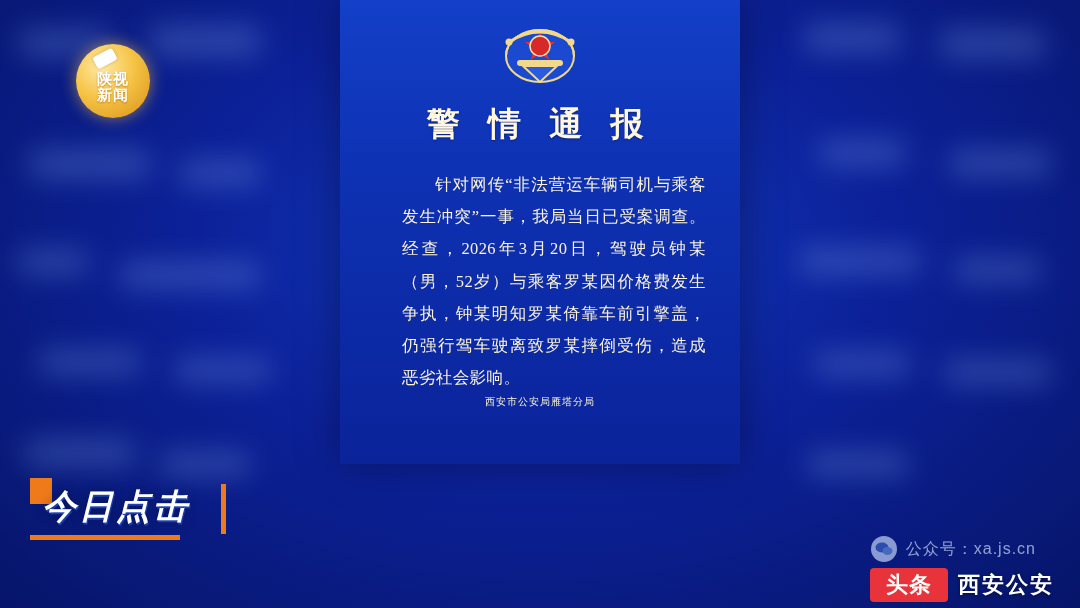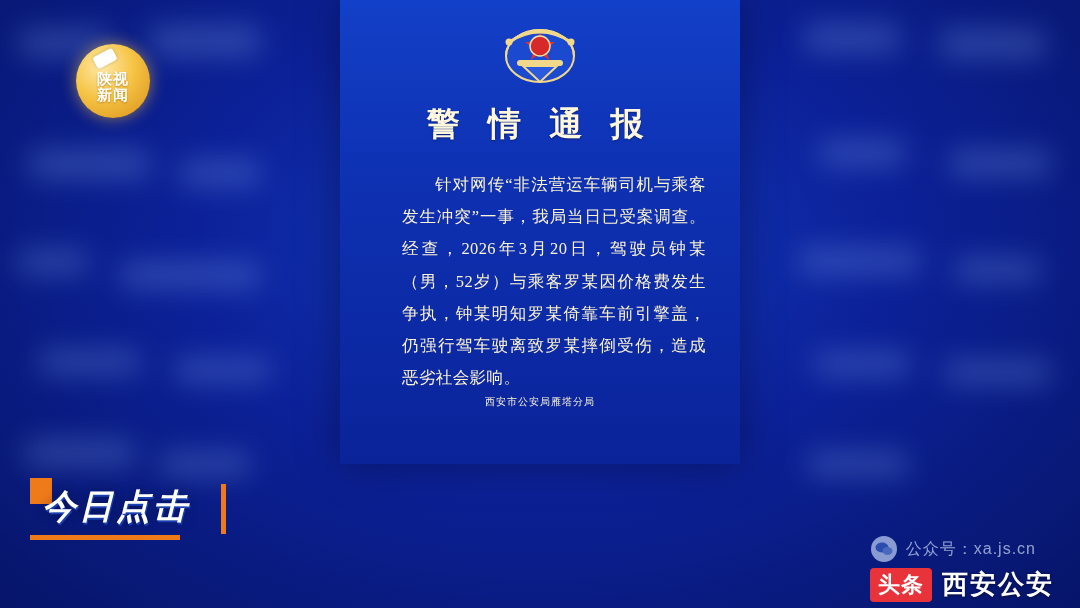--- a/index.html
+++ b/index.html
@@ -209,28 +209,28 @@
     bottom: 6px;
     display: flex;
     align-items: center;
     gap: 10px;
   }
   .toutiao .tt-logo {
     background: #e8333a;
     color: #fff;
     font-size: 22px;
     font-weight: bold;
-    padding: 2px 8px;
+    padding: 2px 16px;
     border-radius: 4px;
     font-family: "Liberation Sans", sans-serif;
     letter-spacing: 1px;
   }
   .toutiao .tt-name {
     color: #ffffff;
-    font-size: 26px;
+    font-size: 22px;
     font-weight: bold;
     letter-spacing: 2px;
     font-family: "Liberation Sans", sans-serif;
     text-shadow: 0 1px 3px rgba(0,0,0,0.5);
   }
 </style>
 </head>
 <body>
 
 <div class="screen">

